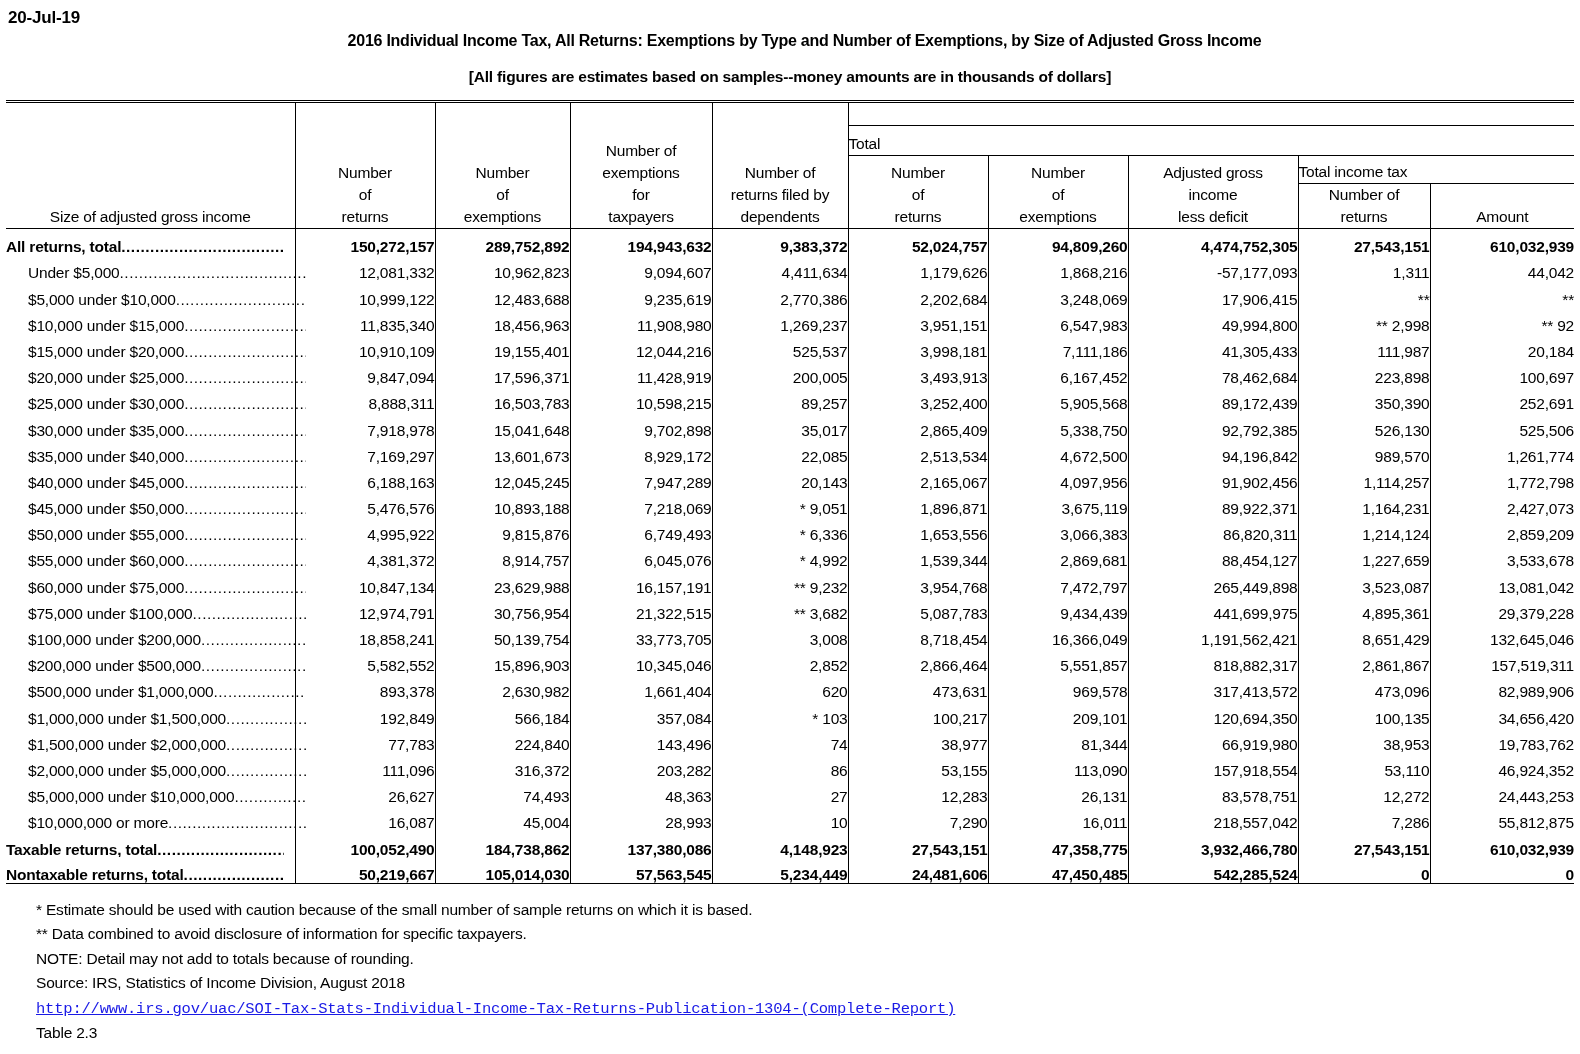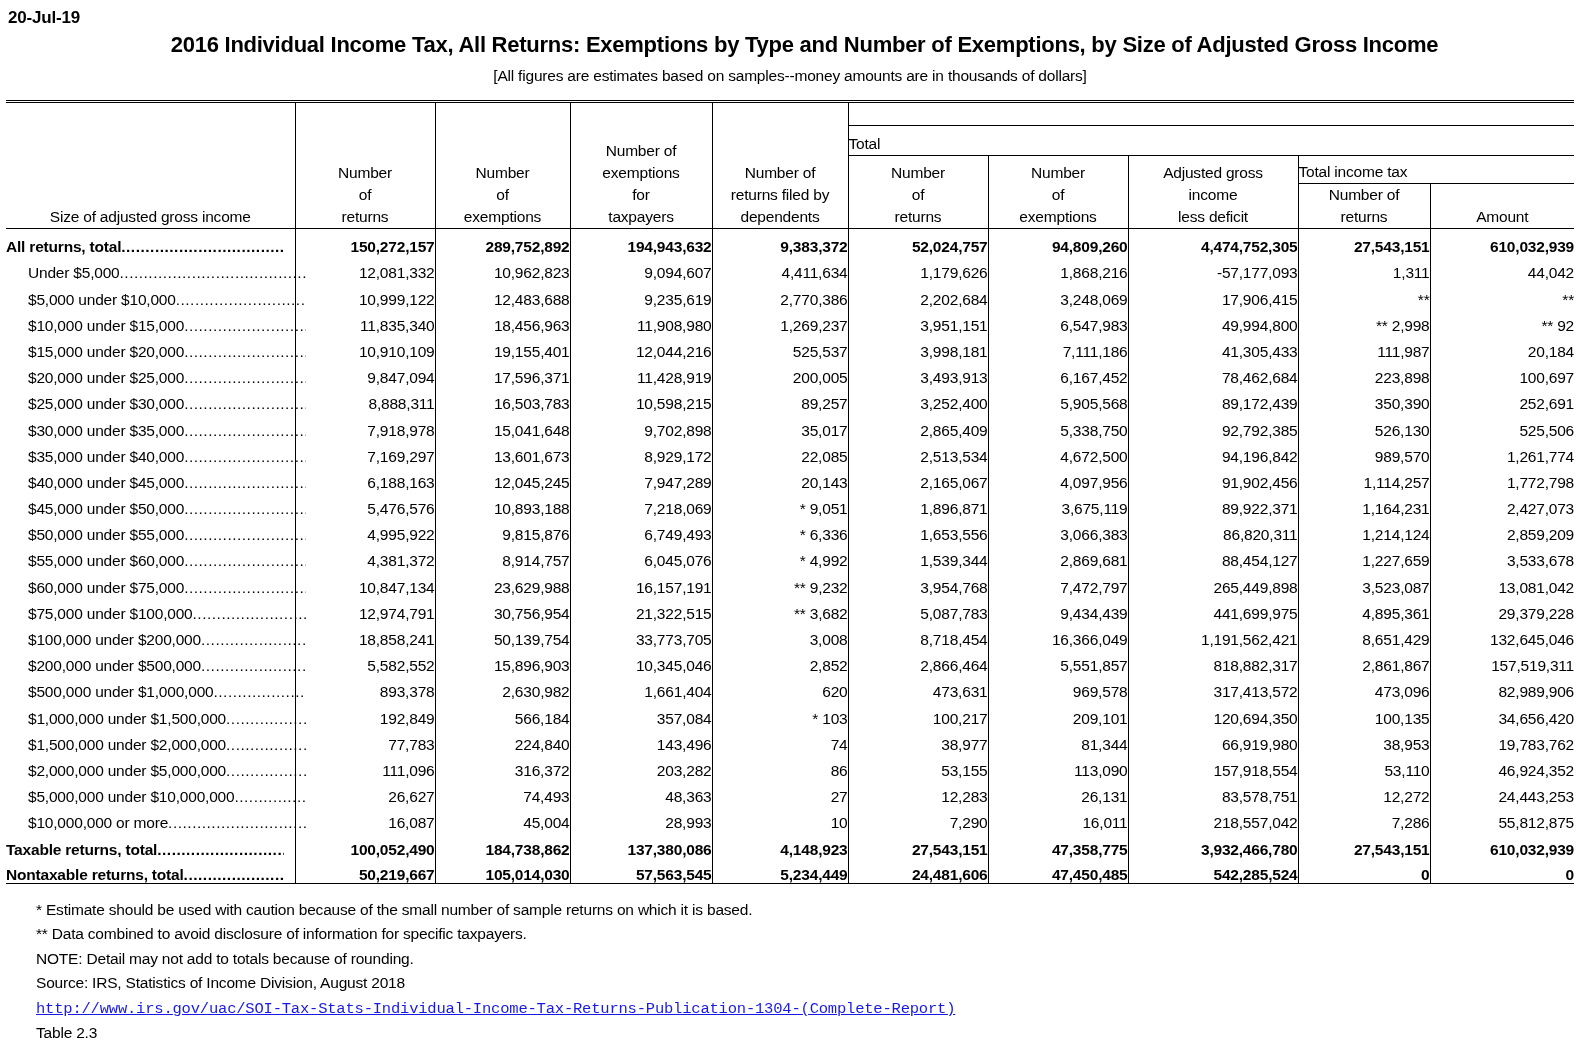--- a/index.html
+++ b/index.html
@@ -33,32 +33,32 @@
     letter-spacing: -0.2px;
   }
   .title-block {
     position: absolute;
     left: 0;
     top: 30px;
     width: 1580px;
     text-align: center;
   }
   .doc-title {
-    font-size: 22px;
+    font-size: 16px;
     font-weight: bold;
     letter-spacing: -0.25px;
     line-height: 1.35;
     padding-left: 29px;
   }
   .doc-subtitle {
     font-size: 15.5px;
-    font-weight: normal;
+    font-weight: bold;
     letter-spacing: -0.2px;
     line-height: 1.45;
-    margin-top: 5px;
+    margin-top: 14px;
   }
 
   
   .table-wrap {
     position: absolute;
     left: 6px;
     top: 100px;
     width: 1568px;
   }
   table.t {

